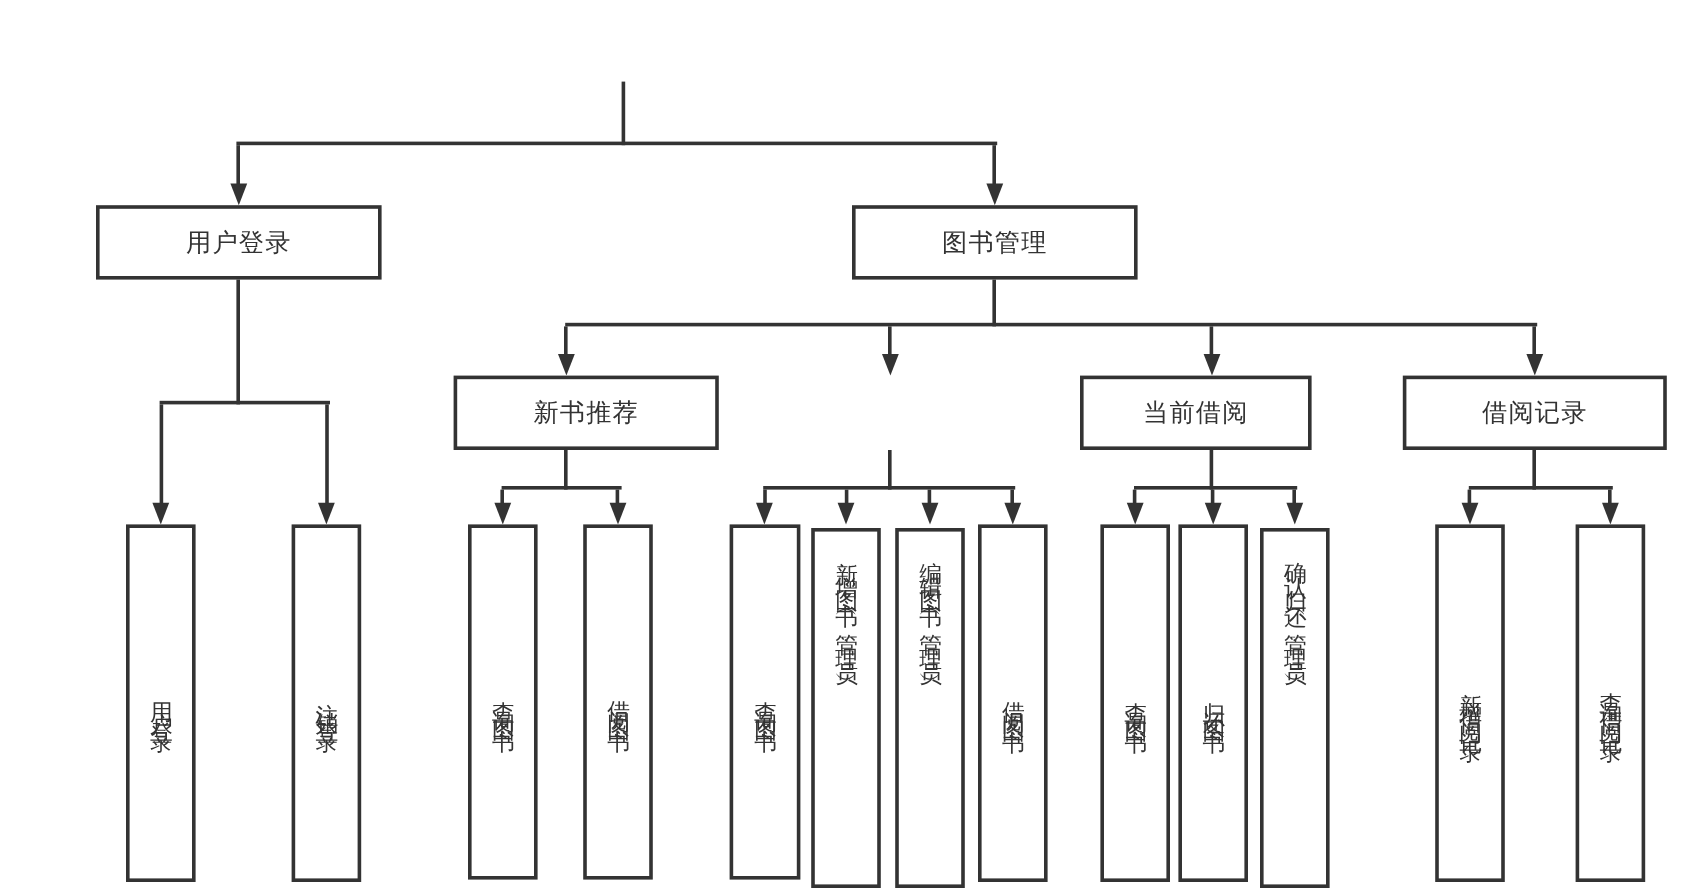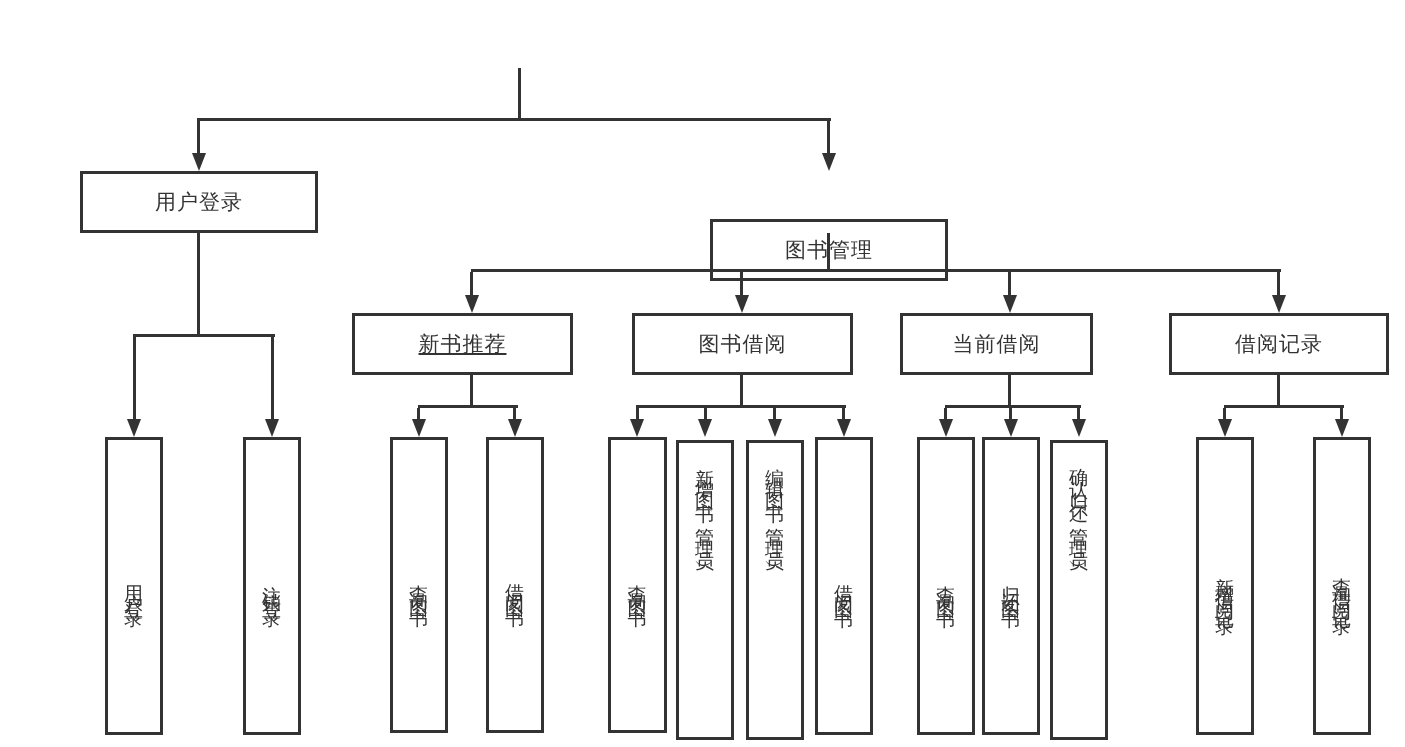--- a/index.html
+++ b/index.html
@@ -61,21 +61,21 @@
 
 
   <div class="line" style="left:518px; top:68px; width:3px; height:53px;"></div>
   <div class="line" style="left:197px; top:118px; width:634px; height:3px;"></div>
   <div class="line" style="left:197px; top:121px; width:3px; height:34px;"></div>
   <div class="arrow" style="left:192px; top:153px;"></div>
   <div class="line" style="left:827px; top:121px; width:3px; height:34px;"></div>
   <div class="arrow" style="left:822px; top:153px;"></div>
 
   <div class="box hbox" style="left:80px; top:171px; width:238px; height:62px;">用户登录</div>
-  <div class="box hbox" style="left:710px; top:171px; width:238px; height:62px;margin-top:48px;">图书管理</div>
+  <div class="box hbox" style="left:710px; top:171px; width:238px; height:62px;">图书管理</div>
 
   <div class="line" style="left:197px; top:233px; width:3px; height:104px;"></div>
   <div class="line" style="left:133px; top:334px; width:142px; height:3px;"></div>
   <div class="line" style="left:133px; top:337px; width:3px; height:84px;"></div>
   <div class="arrow" style="left:127px; top:419px;"></div>
   <div class="line" style="left:271px; top:337px; width:3px; height:84px;"></div>
   <div class="arrow" style="left:265px; top:419px;"></div>
 
   <div class="box vbox" style="left:105px; top:437px; width:58px; height:298px;">用户登录</div>
   <div class="box vbox" style="left:243px; top:437px; width:58px; height:298px;">注销登录</div>
@@ -84,22 +84,21 @@
   <div class="line" style="left:471px; top:269px; width:810px; height:3px;"></div>
   <div class="line" style="left:470px; top:272px; width:3px; height:25px;"></div>
   <div class="arrow" style="left:465px; top:295px;"></div>
   <div class="line" style="left:740px; top:272px; width:3px; height:25px;"></div>
   <div class="arrow" style="left:735px; top:295px;"></div>
   <div class="line" style="left:1008px; top:272px; width:3px; height:25px;"></div>
   <div class="arrow" style="left:1003px; top:295px;"></div>
   <div class="line" style="left:1277px; top:272px; width:3px; height:25px;"></div>
   <div class="arrow" style="left:1272px; top:295px;"></div>
 
-  <div class="box hbox" style="left:352px; top:313px; width:221px; height:62px;text-decoration:underline;">新书推荐</div>
-  <div class="box hbox" style="left:632px; top:313px; width:221px; height:62px;">图书借阅</div>
+  <div class="box hbox" style="left:378px; top:313px; width:221px; height:62px;">新书推荐</div>
   <div class="box hbox" style="left:900px; top:313px; width:193px; height:62px;">当前借阅</div>
   <div class="box hbox" style="left:1169px; top:313px; width:220px; height:62px;">借阅记录</div>
 
   <div class="line" style="left:470px; top:375px; width:3px; height:33px;"></div>
   <div class="line" style="left:418px; top:405px; width:100px; height:3px;"></div>
   <div class="line" style="left:417px; top:408px; width:3px; height:13px;"></div>
   <div class="arrow" style="left:412px; top:419px;"></div>
   <div class="line" style="left:513px; top:408px; width:3px; height:13px;"></div>
   <div class="arrow" style="left:508px; top:419px;"></div>
 

